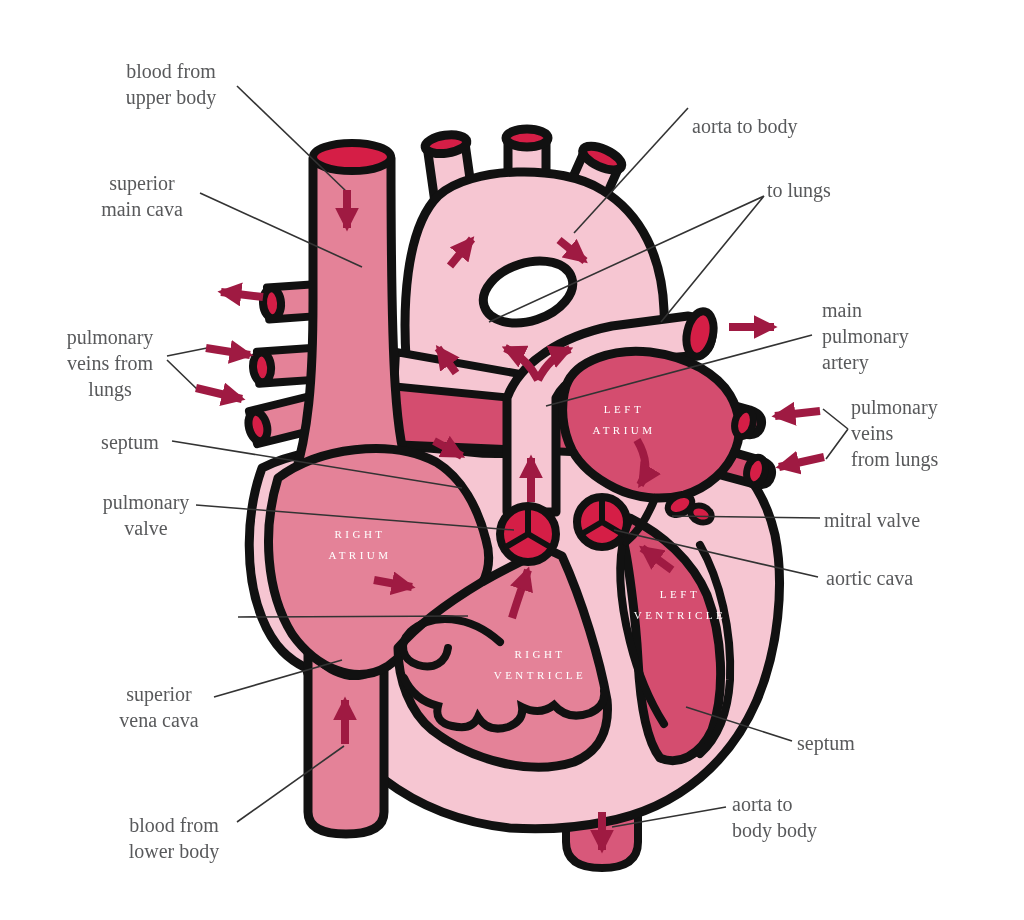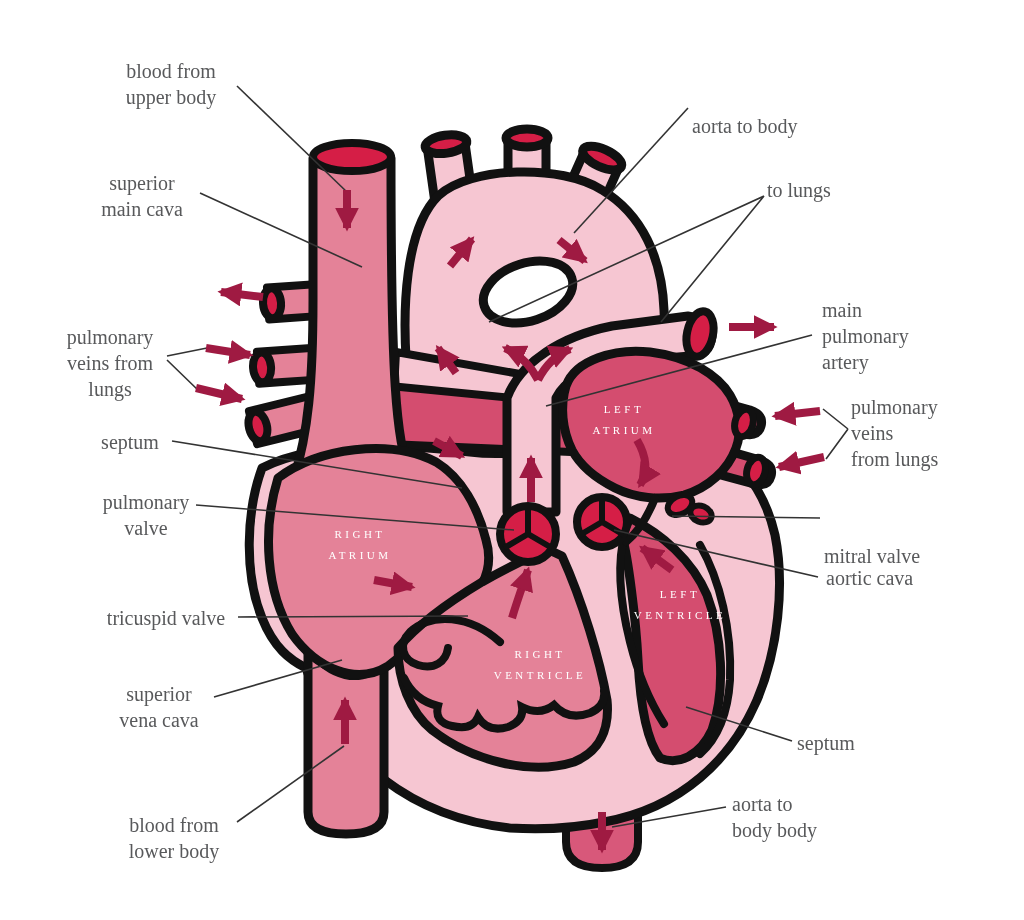--- a/index.html
+++ b/index.html
@@ -202,35 +202,34 @@
   <div class="label center" style="left:61px;top:58px;width:220px;">blood from
 upper body</div>
   <div class="label center" style="left:32px;top:170px;width:220px;">superior
 main cava</div>
   <div class="label center" style="left:0px;top:324px;width:220px;">pulmonary
 veins from
 lungs</div>
   <div class="label center" style="left:20px;top:429px;width:220px;">septum</div>
   <div class="label center" style="left:36px;top:489px;width:220px;">pulmonary
 valve</div>
-  <div class="label center" style="left:56px;top:605px;width:220px;">tricuspid valve</div>
   <div class="label center" style="left:49px;top:681px;width:220px;">superior
 vena cava</div>
   <div class="label center" style="left:64px;top:812px;width:220px;">blood from
 lower body</div>
 
   <div class="label left" style="left:692px;top:85px;margin-top:28px;">aorta to body</div>
   <div class="label left" style="left:767px;top:177px;">to lungs</div>
   <div class="label left" style="left:822px;top:297px;">main
 pulmonary
 artery</div>
   <div class="label left" style="left:851px;top:394px;">pulmonary
 veins
 from lungs</div>
-  <div class="label left" style="left:824px;top:507px;margin-top:36px;">mitral valve</div>
+  <div class="label left" style="left:824px;top:507px;">mitral valve</div>
   <div class="label left" style="left:826px;top:565px;">aortic cava</div>
   <div class="label left" style="left:797px;top:730px;">septum</div>
   <div class="label left" style="left:732px;top:791px;">aorta to
 body body</div>
 
   <div class="chamber" style="left:260px;top:524px;">RIGHT
 ATRIUM</div>
   <div class="chamber" style="left:524px;top:399px;">LEFT
 ATRIUM</div>
   <div class="chamber" style="left:440px;top:644px;">RIGHT

